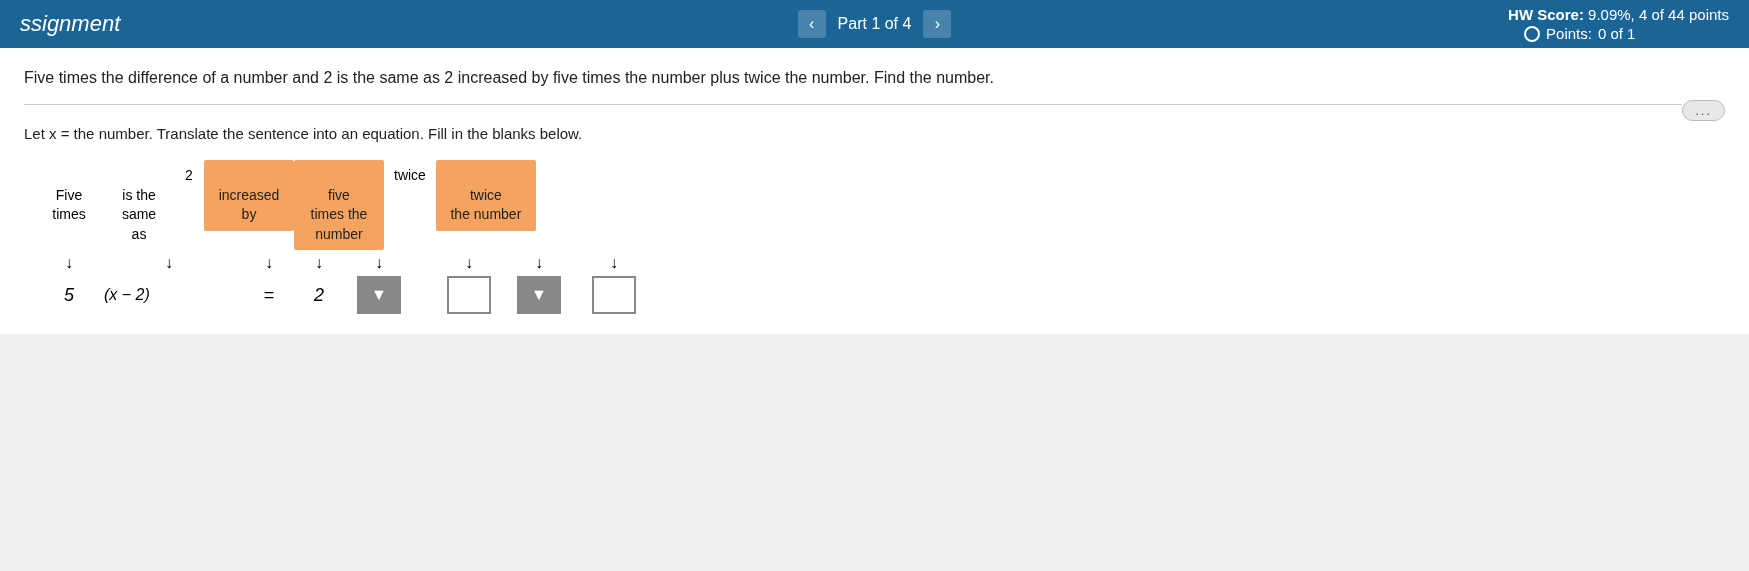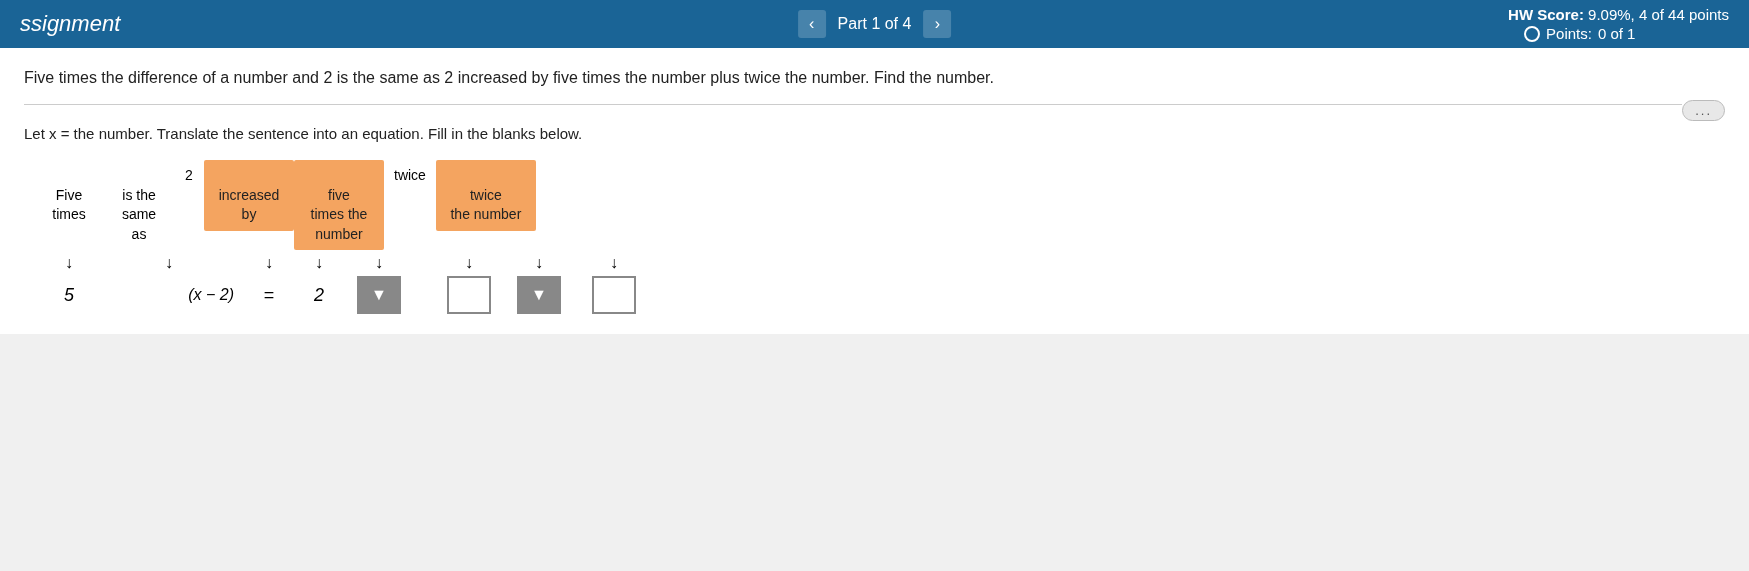--- a/index.html
+++ b/index.html
@@ -252,21 +252,21 @@
       <div style="min-width:90px; text-align:center;">↓</div>
       <div style="min-width:90px; text-align:center;">↓</div>
       <div style="min-width:50px; text-align:center;">↓</div>
       <div style="min-width:100px; text-align:center;">↓</div>
     </div>
 
     <div class="flex-row" style="gap: 0px; align-items: center;">
 
       <div style="min-width:70px; text-align:center; font-size:18px; font-style:italic;">5</div>
 
-      <div style="min-width:130px; text-align:right; font-size:16px; font-style:italic;">(x − 2)</div>
+      <div style="min-width:130px; text-align:left; font-size:16px; font-style:italic;">(x − 2)</div>
 
       <div style="min-width:70px; text-align:center; font-size:18px;">=</div>
 
       <div style="min-width:30px; text-align:center; font-size:18px; font-style:italic;">2</div>
 
       <div style="min-width:90px; display:flex; justify-content:center;">
         <div class="eq-box dropdown">▼</div>
       </div>
 
       <div style="min-width:90px; display:flex; justify-content:center;">

